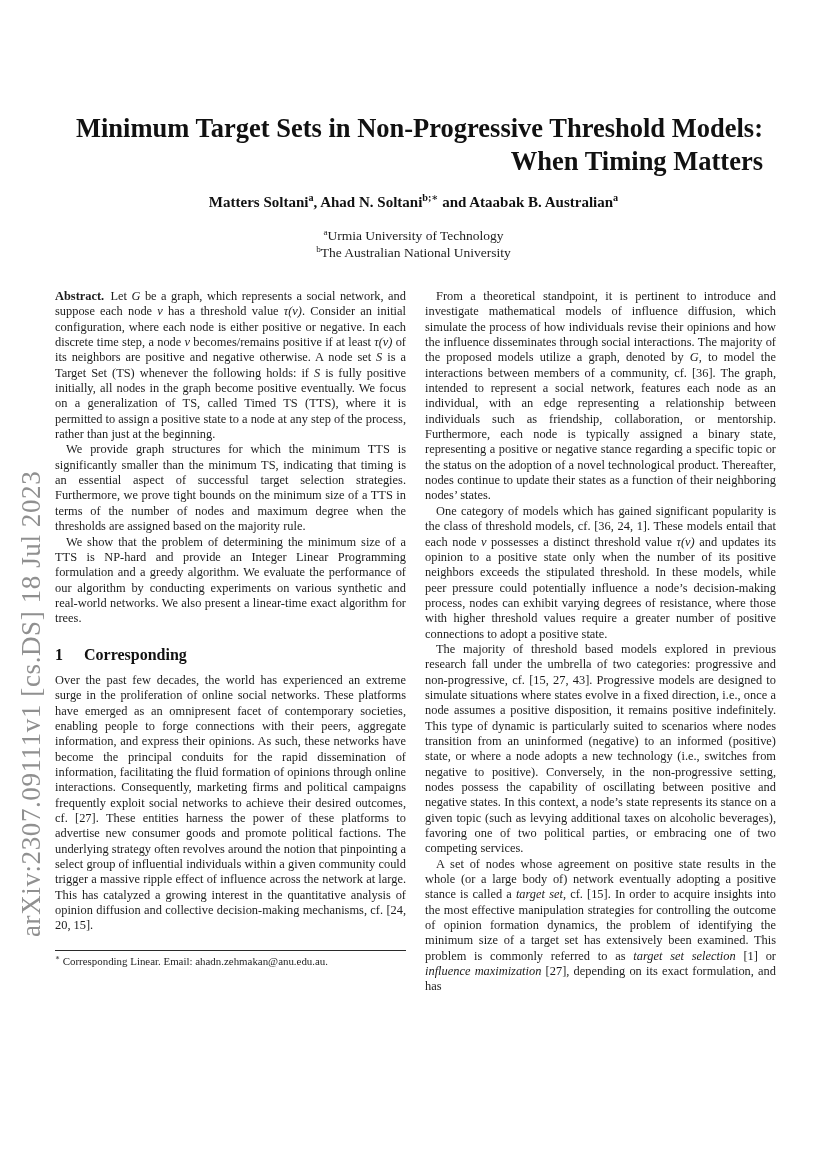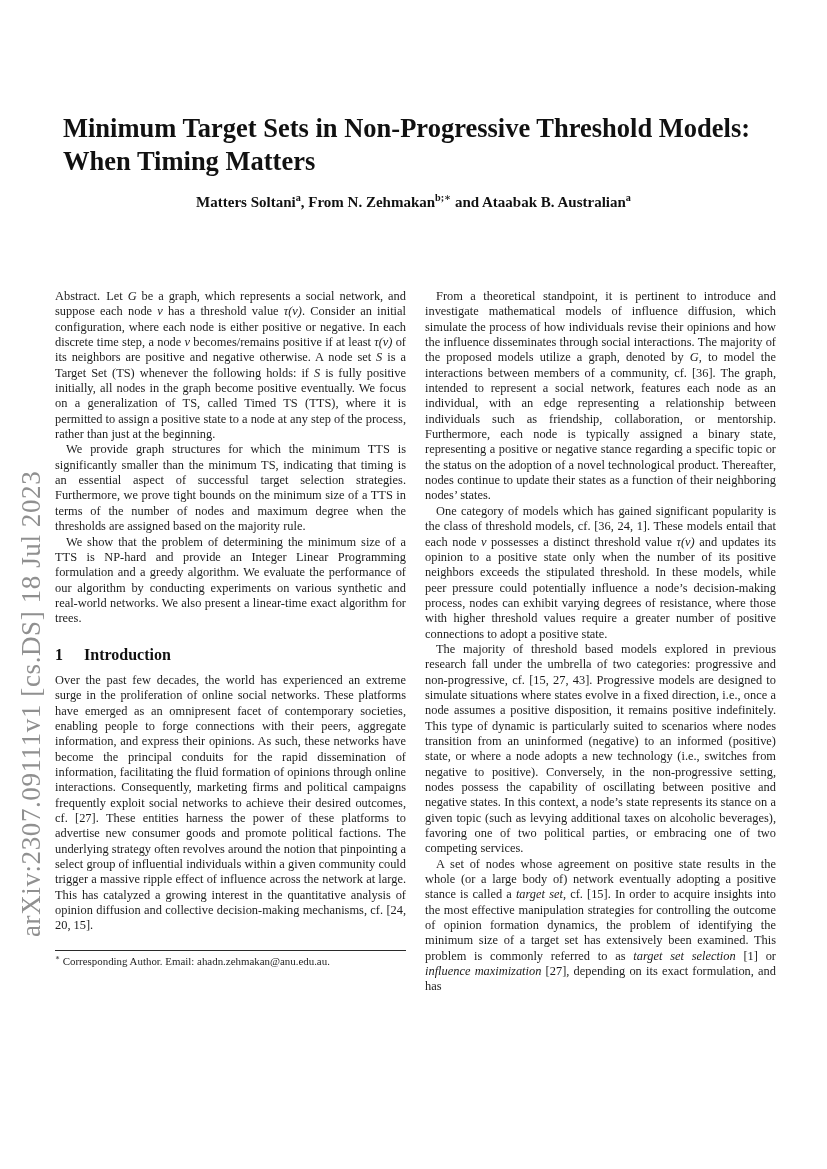--- a/index.html
+++ b/index.html
@@ -9,21 +9,21 @@
     color:#1c1c1c;
   }
   .watermark {
     position:absolute; top:937px; left:16px;
     transform-origin:0 0; transform:rotate(-90deg);
     white-space:nowrap; font-size:27px; letter-spacing:0.6px;
     color:#909090; font-family:"Liberation Serif",serif;
   }
   .title {
     position:absolute; top:112px; left:63px; width:700px; margin:0;
-    text-align:left; font-weight:bold; font-size:26.5px; line-height:33px;
+    text-align:right; font-weight:bold; font-size:26.5px; line-height:33px;
     color:#111111;
   }
   .authors {
     position:absolute; top:194px; left:0; width:827px;
     text-align:center; font-weight:bold; font-size:15px; color:#111111;
   }
   .affiliations {
     position:absolute; top:227px; left:0; width:827px;
     text-align:center; font-size:13.5px; line-height:17px;
   }
@@ -40,58 +40,62 @@
   .section-heading {
     margin:20px 0 11px 0; font-size:16px; font-weight:bold;
     text-align:left; color:#111111;
   }
   .section-number { display:inline-block; margin-right:17px; }
   .footnote-block {
     position:absolute; left:55px; top:950px; width:351px;
     font-size:10.9px; line-height:13.5px; text-align:left;
   }
   .footnote-rule { height:0; border-top:1.2px solid #2a2a2a; margin:0 0 4px 0; }
-  .seg-b { font-weight:normal; }
+  .seg-b { font-weight:bold; }
   .seg-i { font-style:italic; }
   sup { font-size:68%; vertical-align:super; line-height:0; }
 </style>
 </head>
 <body>
 
 <div class="page">
 
   <div class="watermark">arXiv:2307.09111v1  [cs.DS]  18 Jul 2023</div>
 
   <h1 class="title">Minimum Target Sets in Non-Progressive Threshold Models: When Timing Matters</h1>
 
-  <div class="authors"><span>Matters Soltani</span><sup>a</sup><span>, From N. Zehmakan</span><sup>b;∗</sup><span> and Ataabak B. Australian</span><sup>a</sup></div>
+  <div class="authors"><span>Matters Soltani</span><sup>a</sup><span>, Ahad N. Soltani</span><sup>b;∗</sup><span> and Ataabak B. Australian</span><sup>a</sup></div>
 
+  <div class="affiliations">
+    <div class="affil"><sup>a</sup><span>Urmia University of Technology</span></div>
+    <div class="affil"><sup>b</sup><span>The Australian National University</span></div>
+  </div>
 
   <div class="columns">
 
     <div class="col">
       <p class="para flush"><span class="seg-b">Abstract.</span><span> Let </span><span class="seg-i">G</span><span> be a graph, which represents a social network, and suppose each node </span><span class="seg-i">v</span><span> has a threshold value </span><span class="seg-i">τ(v)</span><span>. Consider an initial configuration, where each node is either positive or negative. In each discrete time step, a node </span><span class="seg-i">v</span><span> becomes/remains positive if at least </span><span class="seg-i">τ(v)</span><span> of its neighbors are positive and negative otherwise. A node set </span><span class="seg-i">S</span><span> is a Target Set (TS) whenever the following holds: if </span><span class="seg-i">S</span><span> is fully positive initially, all nodes in the graph become positive eventually. We focus on a generalization of TS, called Timed TS (TTS), where it is permitted to assign a positive state to a node at any step of the process, rather than just at the beginning.</span></p>
       <p class="para"><span>We provide graph structures for which the minimum TTS is significantly smaller than the minimum TS, indicating that timing is an essential aspect of successful target selection strategies. Furthermore, we prove tight bounds on the minimum size of a TTS in terms of the number of nodes and maximum degree when the thresholds are assigned based on the majority rule.</span></p>
       <p class="para"><span>We show that the problem of determining the minimum size of a TTS is NP-hard and provide an Integer Linear Programming formulation and a greedy algorithm. We evaluate the performance of our algorithm by conducting experiments on various synthetic and real-world networks. We also present a linear-time exact algorithm for trees.</span></p>
 
       <h2 class="section-heading">
         <span class="section-number">1</span>
-        <span class="section-title">Introduction</span>
+        <span class="section-title">Corresponding</span>
       </h2>
 
       <p class="para flush"><span>Over the past few decades, the world has experienced an extreme surge in the proliferation of online social networks. These platforms have emerged as an omnipresent facet of contemporary societies, enabling people to forge connections with their peers, aggregate information, and express their opinions. As such, these networks have become the principal conduits for the rapid dissemination of information, facilitating the fluid formation of opinions through online interactions. Consequently, marketing firms and political campaigns frequently exploit social networks to achieve their desired outcomes, cf. [27]. These entities harness the power of these platforms to advertise new consumer goods and promote political factions. The underlying strategy often revolves around the notion that pinpointing a select group of influential individuals within a given community could trigger a massive ripple effect of influence across the network at large. This has catalyzed a growing interest in the quantitative analysis of opinion diffusion and collective decision-making mechanisms, cf. [24, 20, 15].</span></p>
     </div>
 
     <div class="col">
       <p class="para"><span>From a theoretical standpoint, it is pertinent to introduce and investigate mathematical models of influence diffusion, which simulate the process of how individuals revise their opinions and how the influence disseminates through social interactions. The majority of the proposed models utilize a graph, denoted by </span><span class="seg-i">G</span><span>, to model the interactions between members of a community, cf. [36]. The graph, intended to represent a social network, features each node as an individual, with an edge representing a relationship between individuals such as friendship, collaboration, or mentorship. Furthermore, each node is typically assigned a binary state, representing a positive or negative stance regarding a specific topic or the status on the adoption of a novel technological product. Thereafter, nodes continue to update their states as a function of their neighboring nodes’ states.</span></p>
       <p class="para"><span>One category of models which has gained significant popularity is the class of threshold models, cf. [36, 24, 1]. These models entail that each node </span><span class="seg-i">v</span><span> possesses a distinct threshold value </span><span class="seg-i">τ(v)</span><span> and updates its opinion to a positive state only when the number of its positive neighbors exceeds the stipulated threshold. In these models, while peer pressure could potentially influence a node’s decision-making process, nodes can exhibit varying degrees of resistance, where those with higher threshold values require a greater number of positive connections to adopt a positive state.</span></p>
       <p class="para"><span>The majority of threshold based models explored in previous research fall under the umbrella of two categories: progressive and non-progressive, cf. [15, 27, 43]. Progressive models are designed to simulate situations where states evolve in a fixed direction, i.e., once a node assumes a positive disposition, it remains positive indefinitely. This type of dynamic is particularly suited to scenarios where nodes transition from an uninformed (negative) to an informed (positive) state, or where a node adopts a new technology (i.e., switches from negative to positive). Conversely, in the non-progressive setting, nodes possess the capability of oscillating between positive and negative states. In this context, a node’s state represents its stance on a given topic (such as levying additional taxes on alcoholic beverages), favoring one of two political parties, or embracing one of two competing services.</span></p>
       <p class="para"><span>A set of nodes whose agreement on positive state results in the whole (or a large body of) network eventually adopting a positive stance is called a </span><span class="seg-i">target set</span><span>, cf. [15]. In order to acquire insights into the most effective manipulation strategies for controlling the outcome of opinion formation dynamics, the problem of identifying the minimum size of a target set has extensively been examined. This problem is commonly referred to as </span><span class="seg-i">target set selection</span><span> [1] or </span><span class="seg-i">influence maximization</span><span> [27], depending on its exact formulation, and has</span></p>
     </div>
 
   </div>
 
   <div class="footnote-block">
     <div class="footnote-rule"></div>
-    <div class="footnote-text"><sup>∗</sup><span> Corresponding Author. Email: ahadn.zehmakan@anu.edu.au.</span></div>
+    <div class="footnote-text"><sup>∗</sup><span> Corresponding Linear. Email: ahadn.zehmakan@anu.edu.au.</span></div>
   </div>
 
 </div>
 
 </body></html>

